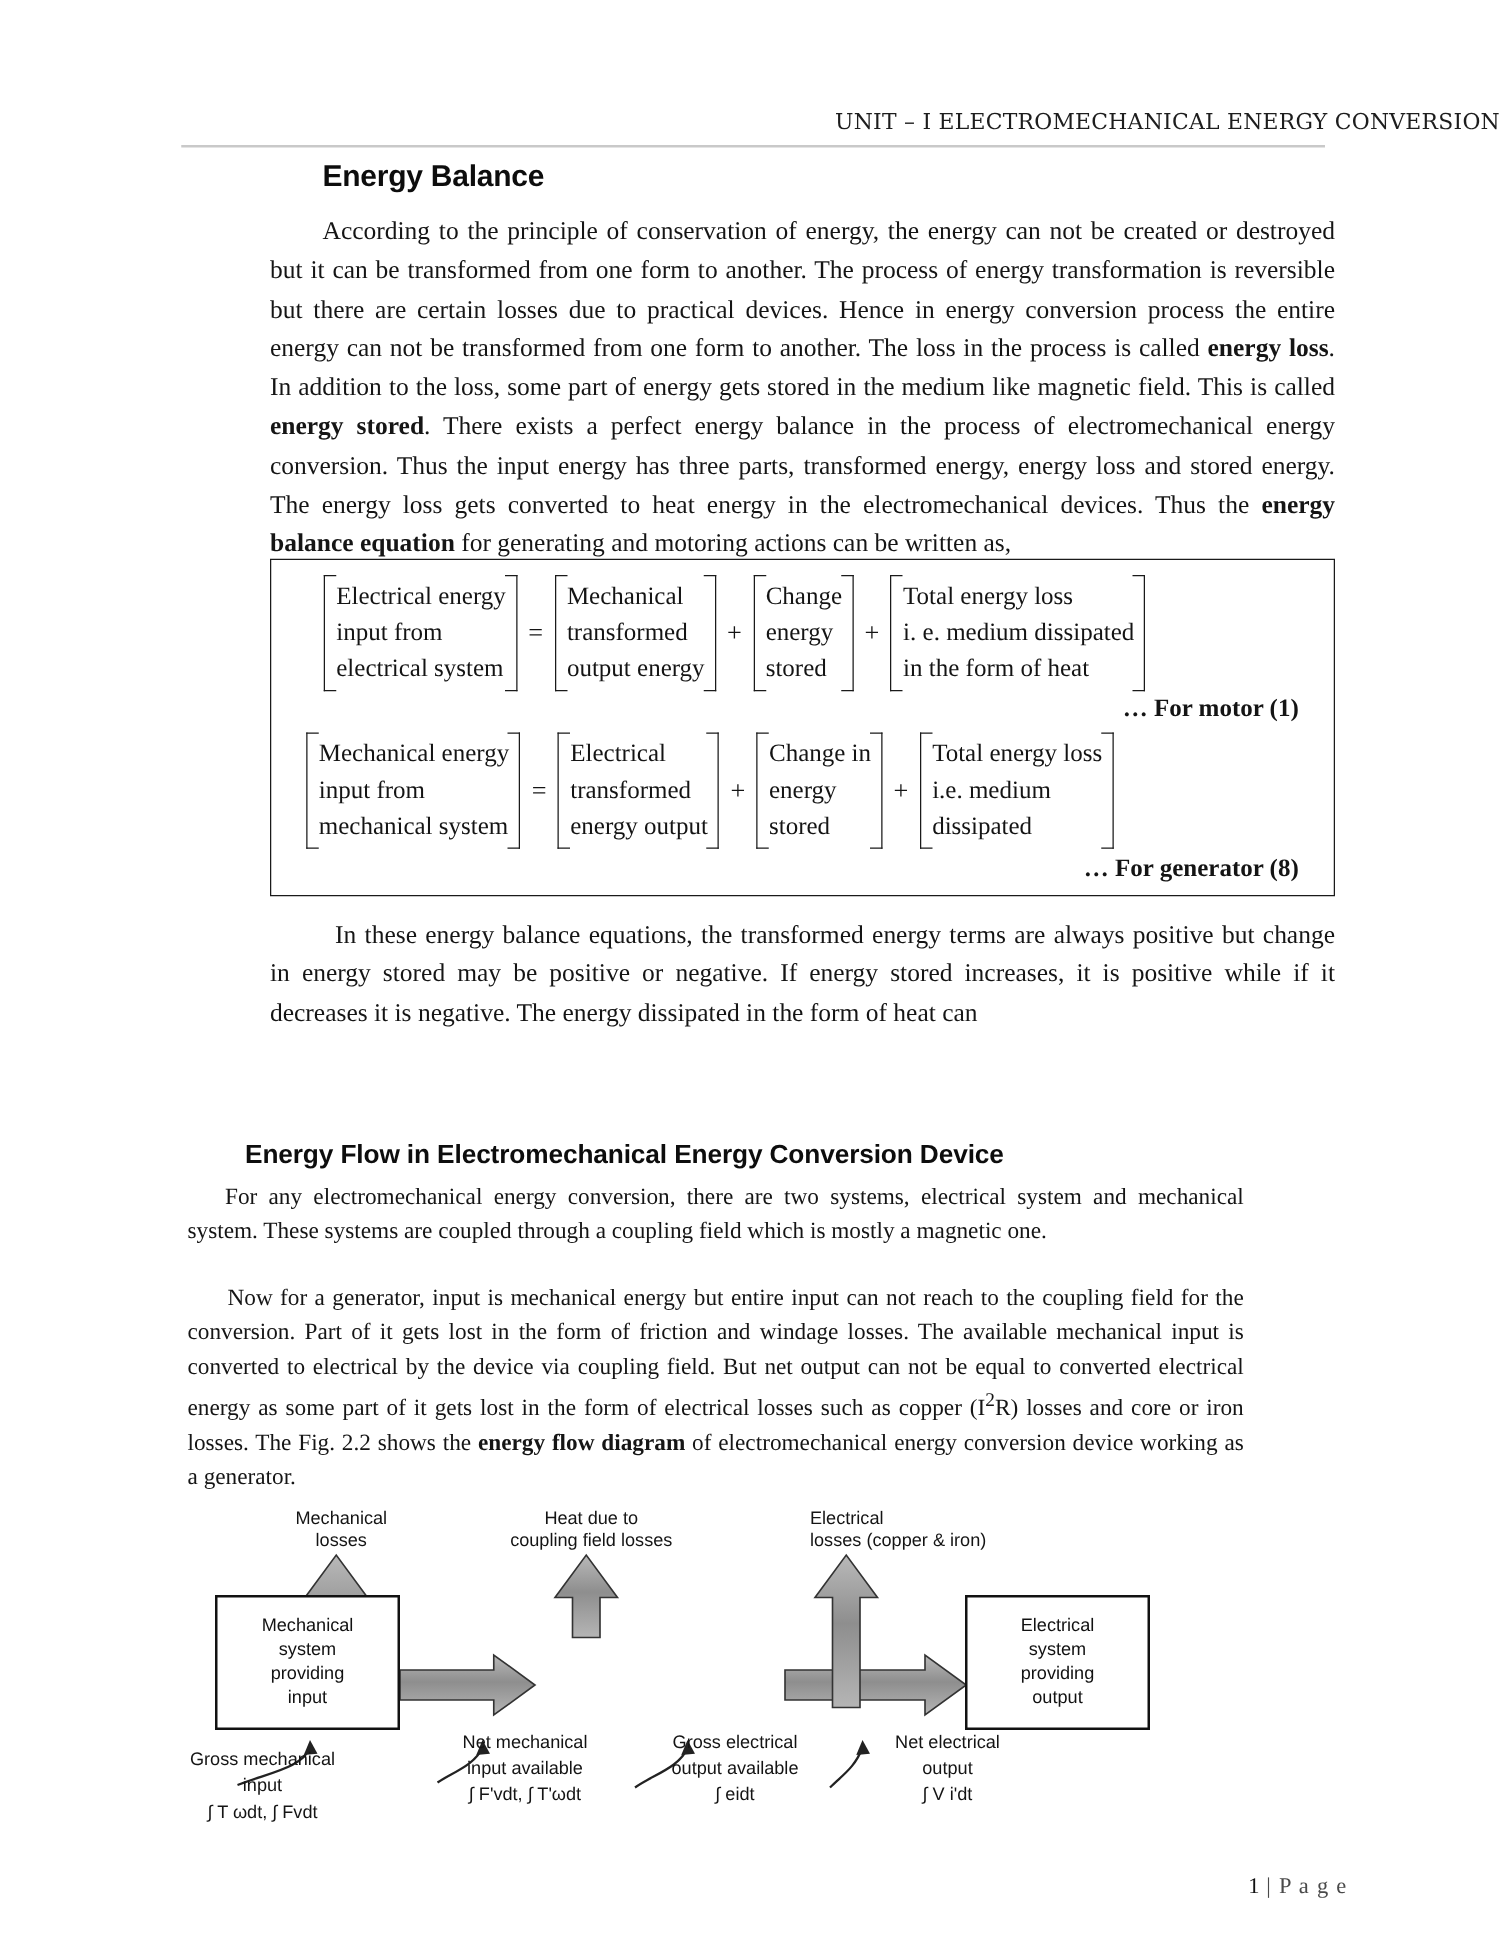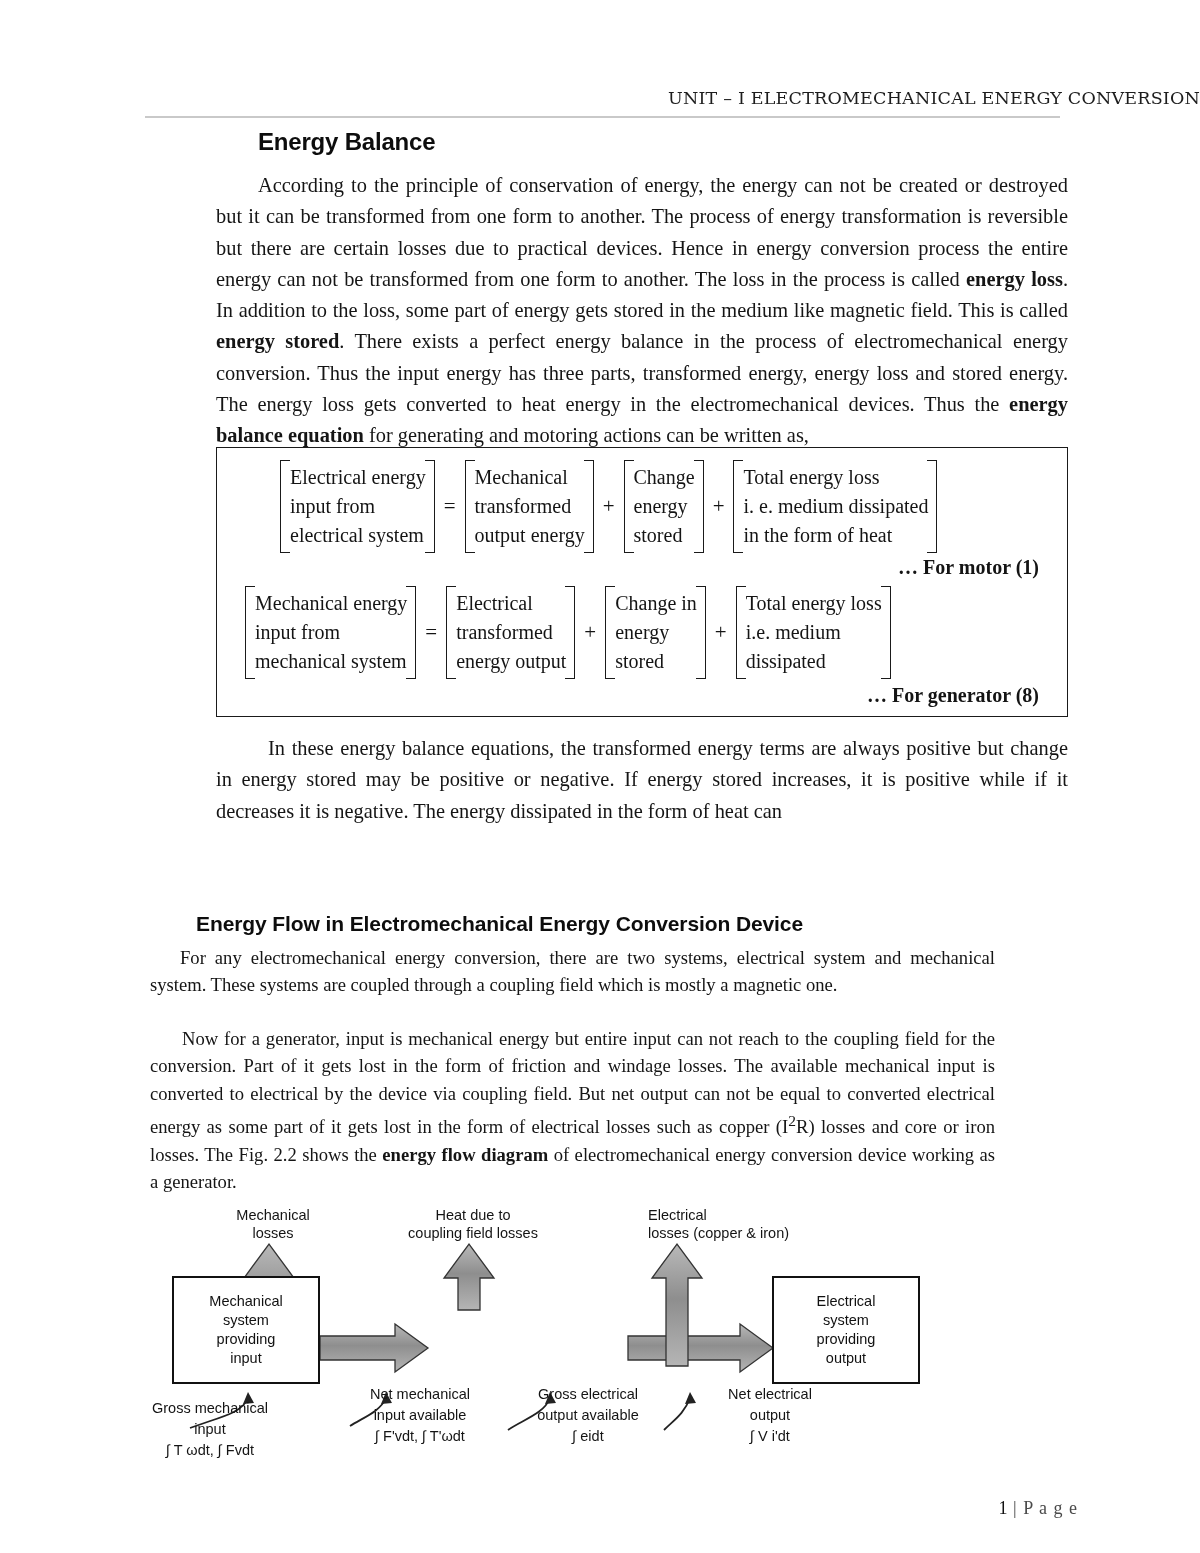--- a/index.html
+++ b/index.html
@@ -94,21 +94,21 @@
     position: absolute;
     top: 447px; left: 216px;
     width: 852px; height: 270px;
     border: 1.6px solid #1a1a1a;
   }
   .eqn-row {
     position: absolute;
     display: flex;
     align-items: center;
   }
-  #eqn-row-1 { top: 12px; left: 42px; margin-left: 21px; }
+  #eqn-row-1 { top: 12px; left: 42px; }
   #eqn-row-2 { top: 138px; left: 28px; }
 
   .brk {
     display: flex;
     align-items: stretch;
     position: relative;
     padding: 3px 9px 3px 10px;
   }
   .brk::before, .brk::after {
     content: "";
@@ -341,18 +341,18 @@
 
   <div class="dlabel" style="top:192px; left:-40px; width:200px; line-height:21px;">Gross mechanical
 input
 ∫ T ωdt, ∫ Fvdt</div>
   <div class="dlabel" style="top:178px; left:348px; width:180px; line-height:21px;">Gross electrical
 output available
 ∫ eidt</div>
   <div class="dlabel" style="top:178px; left:180px; width:180px; line-height:21px;">Net mechanical
 input available
 ∫ F'vdt, ∫ T'ωdt</div>
-  <div class="dlabel" style="top:178px; left:530px; width:180px; line-height:21px;">Net electrical
+  <div class="dlabel" style="top:178px; left:518px; width:180px; line-height:21px;">Net electrical
 output
 ∫ V i'dt</div>
 </div>
 
 <div id="page-footer"><span class="pg-num">1</span> | <span>P a g e</span></div>
 
 </body></html>

